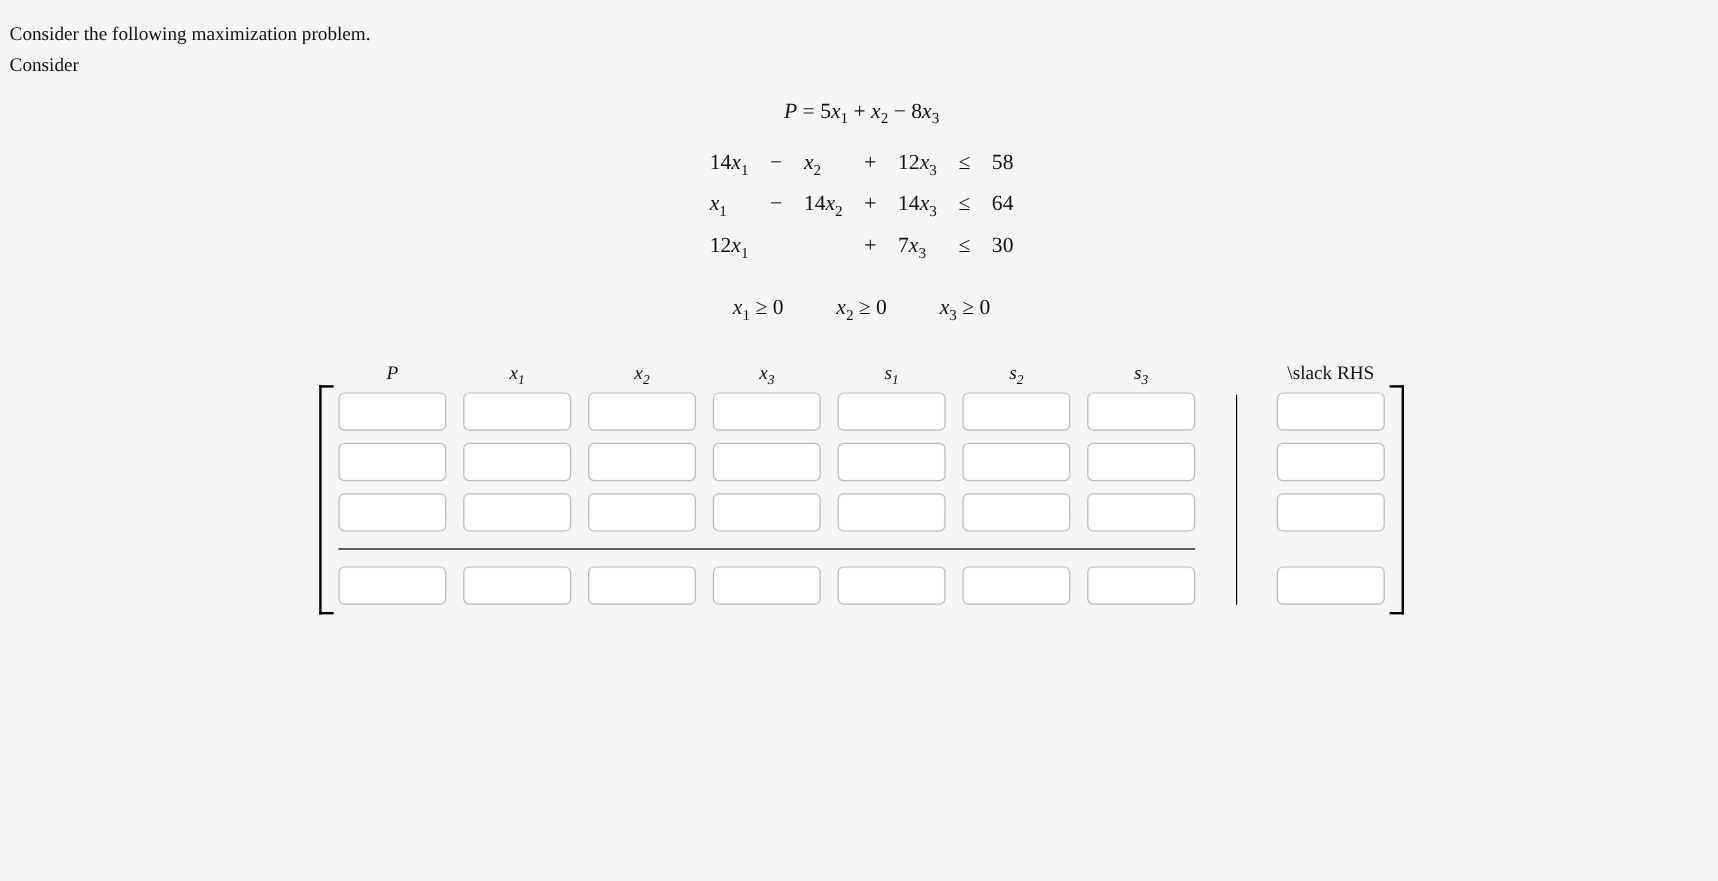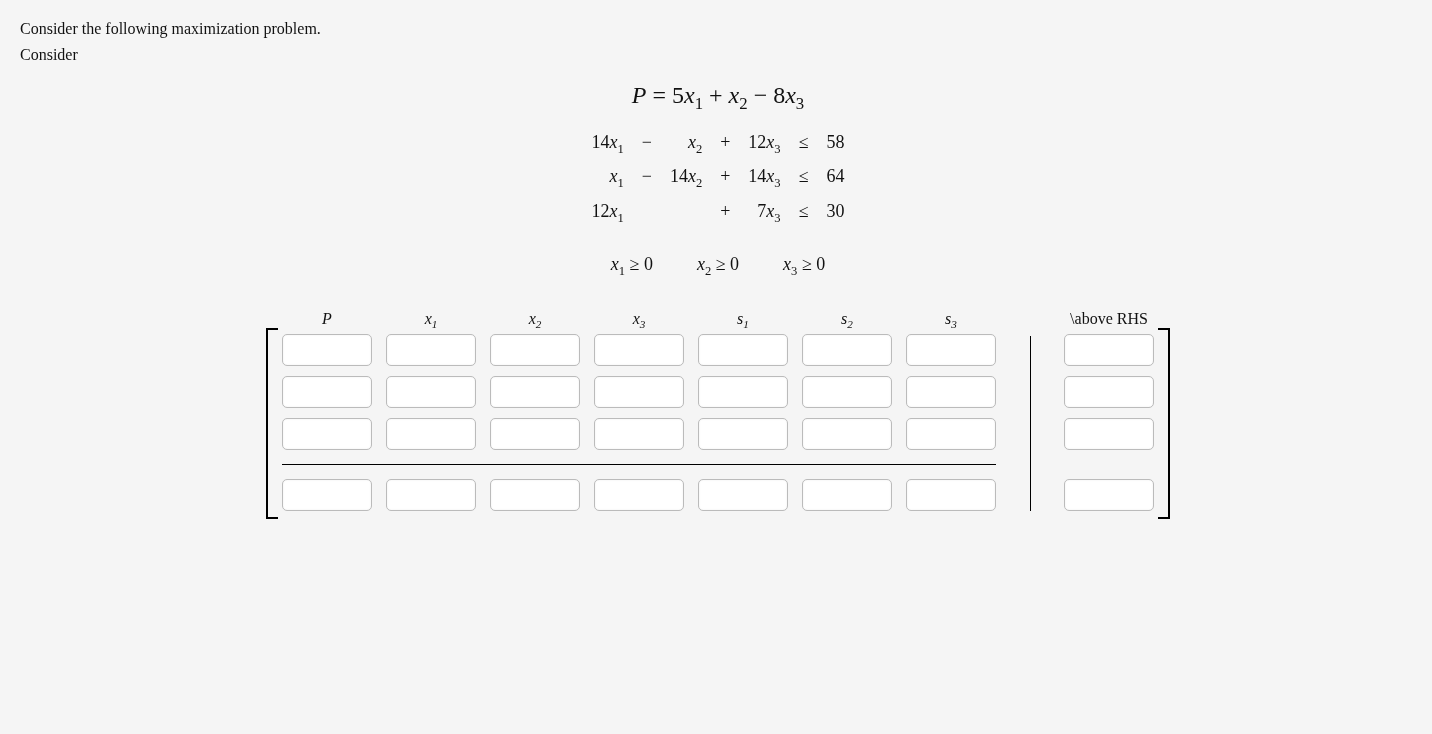--- a/index.html
+++ b/index.html
@@ -1,23 +1,23 @@
 <!DOCTYPE html>
 <html><head>
 <meta charset="utf-8">
 <style>
   html,body{margin:0;padding:0;background:#f5f5f5;font-family:Georgia,"Times New Roman",serif;color:#111;font-size:16px}
   .page{padding:12px 8px;width:1420px}
-  p{margin:8px 12px}
-  .math-block{text-align:center;margin:18px 0;font-family:"Times New Roman",serif;font-size:24px}
+  p{margin:8px 0}
+  .math-block{text-align:center;margin:18px 0;font-family:"Times New Roman",serif;font-size:18px}
   .sub{font-size:0.7em;vertical-align:sub}
   
   .cons-wrap{display:flex;justify-content:center}
   .cons{display:grid;grid-template-columns:repeat(7,auto);column-gap:18px;row-gap:10px;font-size:18px}
-  .cons span{text-align:right;white-space:nowrap}
+  .cons span{text-align:left;white-space:nowrap}
   .nonneg{display:flex;justify-content:center;gap:44px;font-size:18px;margin:28px 0}
   
   .tableau-area{display:flex;justify-content:center;margin-top:4px}
   .tableau{position:relative;padding:4px 18px 8px 18px}
   .lbracket,.rbracket{position:absolute;top:22px;bottom:0;width:10px;border:2px solid #000}
   .lbracket{left:2px;border-right:none}
   .rbracket{right:2px;border-left:none}
   .headers{display:grid;grid-template-columns:repeat(7,90px) 40px 90px;column-gap:14px;font-style:italic;font-size:16px;text-align:center;margin-bottom:4px}
   .rows{display:flex;flex-direction:column;gap:10px}
   .trow{display:grid;grid-template-columns:repeat(7,90px) 40px 90px;column-gap:14px;align-items:center}
@@ -84,21 +84,21 @@
 
       <div class="headers">
         <span><i>P</i></span>
         <span><i>x</i><span class="sub">1</span></span>
         <span><i>x</i><span class="sub">2</span></span>
         <span><i>x</i><span class="sub">3</span></span>
         <span><i>s</i><span class="sub">1</span></span>
         <span><i>s</i><span class="sub">2</span></span>
         <span><i>s</i><span class="sub">3</span></span>
         <span></span>
-        <span style="font-style:normal;white-space:nowrap">\above RHS</span>
+        <span style="font-style:normal;white-space:nowrap">\slack RHS</span>
       </div>
 
       <div class="rows" id="rows">
 
         <div class="trow">
           <input class="cellbox" style="">
           <input class="cellbox" style="">
           <input class="cellbox" style="">
           <input class="cellbox" style="">
           <input class="cellbox" style="">

